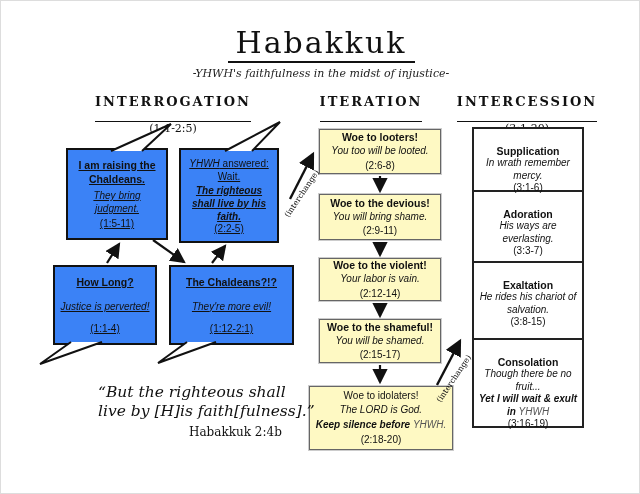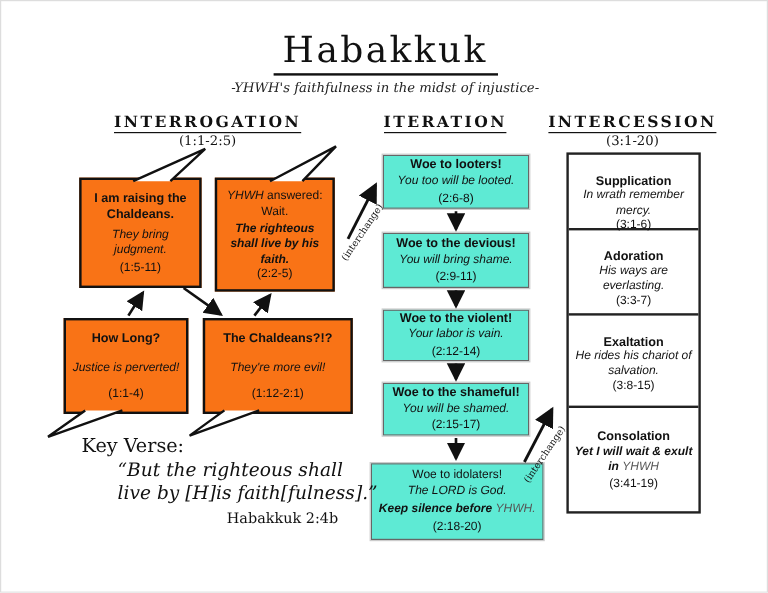--- a/index.html
+++ b/index.html
@@ -10,36 +10,36 @@
   
   .title{position:absolute;left:0;top:24px;width:640px;text-align:center;}
   .title .main{display:inline-block;font-family:"DejaVu Serif",serif;font-size:30px;
                letter-spacing:2px;border-bottom:2px solid #111;padding:0 8px 1px 8px;}
   .subtitle{position:absolute;left:0;top:66px;width:640px;text-align:center;
             font-family:"DejaVu Serif",serif;font-style:italic;font-size:11px;color:#222;}
 
   
   .hdr{position:absolute;width:220px;text-align:center;font-family:"DejaVu Serif",serif;}
   .hdr .label{display:inline-block;font-size:13px;font-weight:bold;letter-spacing:2px;
-              border-bottom:1.5px solid #111;padding-bottom:0px;}
+              border-bottom:1.5px solid #111;padding-bottom:12px;}
   .hdr .ref{font-size:11px;margin-top:0px;}
 
   
-  .bubble{position:absolute;background:#f97316;border:2px solid #111;box-sizing:border-box;
+  .bubble{position:absolute;background:#3b82f6;border:2px solid #111;box-sizing:border-box;
           display:flex;flex-direction:column;justify-content:space-between;align-items:center;
-          text-align:center;padding:9px 4px;}
+          text-align:center;padding:9px 4px;text-decoration:underline;}
   .bubble .t{font-weight:bold;font-size:10.5px;line-height:1.3;}
   .bubble .t.normal{font-weight:normal;font-size:10px;}
   .bubble .b{font-style:italic;font-size:10px;line-height:1.3;}
   .bubble .b.bold{font-weight:bold;}
   .bubble .r{font-size:10px;}
   .it{font-style:italic;}
 
   
-  .woe{position:absolute;background:#5eead4;border:1px solid #666;outline:1px solid #ccc;
+  .woe{position:absolute;background:#fef9c3;border:1px solid #666;outline:1px solid #ccc;
        box-sizing:border-box;display:flex;flex-direction:column;justify-content:center;
        text-align:center;gap:1px;padding:2px;}
   .woe .t{font-weight:bold;font-size:10.5px;line-height:1.25;}
   .woe .t.normal{font-weight:normal;font-size:10px;}
   .woe .b{font-style:italic;font-size:10px;line-height:1.25;}
   .woe .c{font-style:italic;font-weight:bold;font-size:10px;line-height:1.25;}
   .woe .r{font-size:10px;line-height:1.3;}
   .yhwh{font-weight:normal;color:#555;}
 
   
@@ -145,26 +145,26 @@
       <div class="b">His ways are everlasting.</div>
       <div class="r">(3:3-7)</div>
     </div>
     <div class="sect" style="height:77px;">
       <div class="h">Exaltation</div>
       <div class="b">He rides his chariot of salvation.</div>
       <div class="r">(3:8-15)</div>
     </div>
     <div class="sect" style="height:86px;">
       <div class="h">Consolation</div>
+      <div class="b">Though there be no fruit...</div>
       <div class="v"><span>Yet I will wait &amp; exult in</span> <span class="yhwh it">YHWH</span></div>
-      <div class="r">(3:41-19)</div>
+      <div class="r">(3:16-19)</div>
     </div>
   </div>
 
-  <div class="kv-label">Key Verse:</div>
   <div class="kv-quote">
     <span>“But the righteous shall</span><br>
     <span>live by [H]is faith[fulness].”</span>
   </div>
   <div class="kv-attr">Habakkuk 2:4b</div>
 
   <svg class="overlay" width="640" height="494" viewBox="0 0 640 494">
     <defs>
       <marker id="ah" markerWidth="8" markerHeight="8" refX="6" refY="3.5" orient="auto">
         <path d="M0,0 L7,3.5 L0,7 z" fill="#111"></path>

